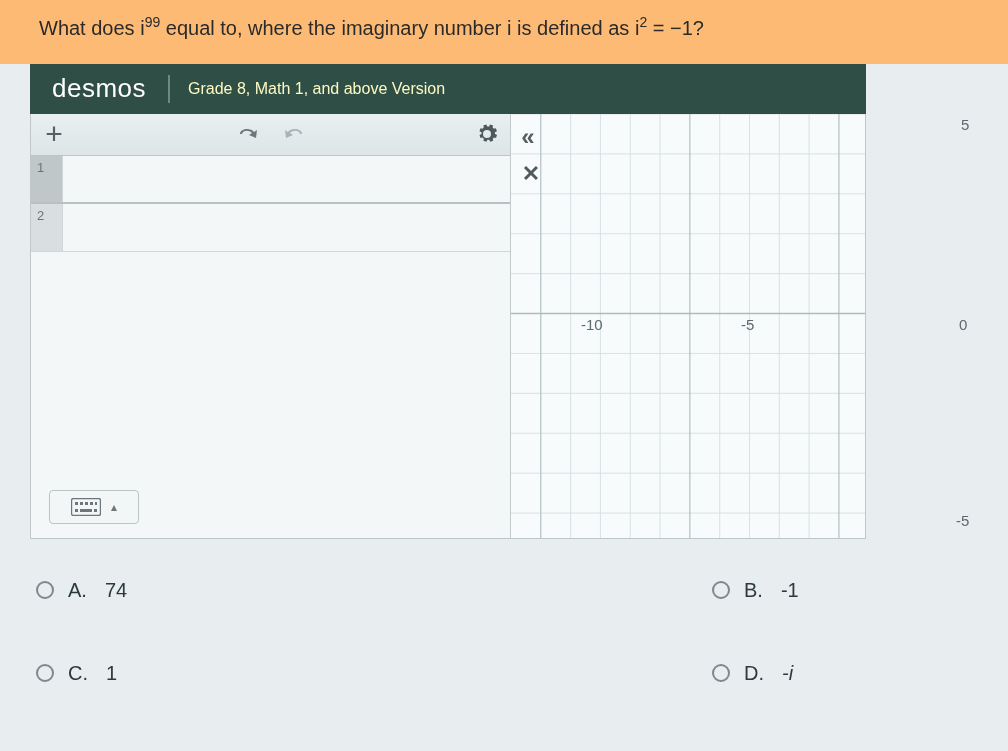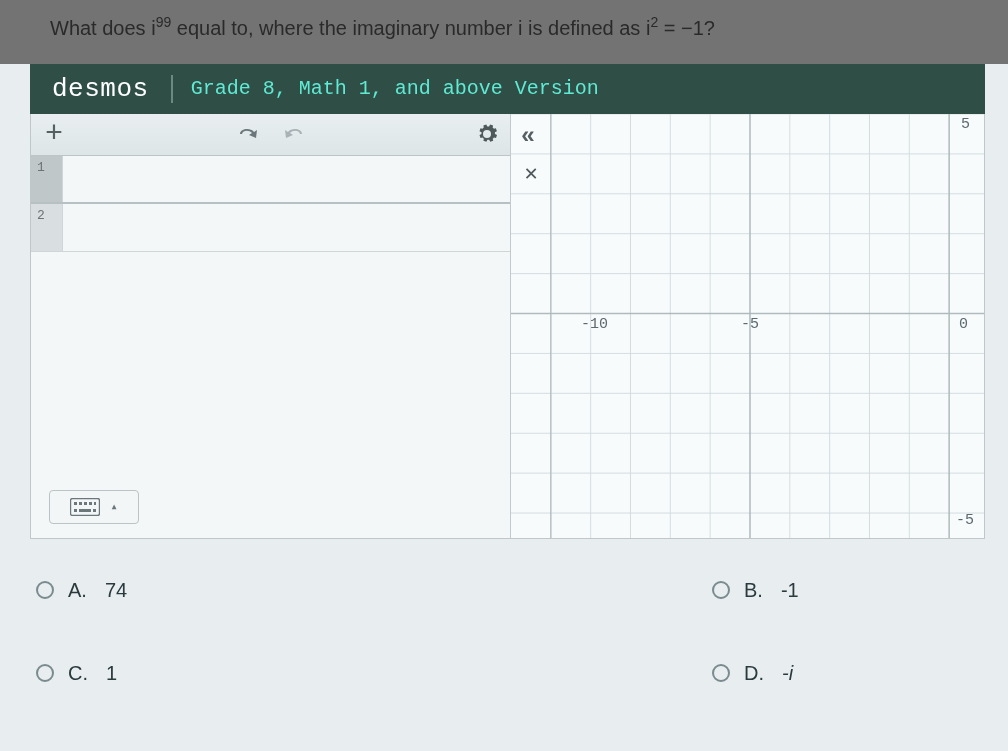--- a/index.html
+++ b/index.html
@@ -5,30 +5,29 @@
 * { box-sizing: border-box; margin: 0; padding: 0; }
 body {
   font-family: Arial, Helvetica, sans-serif;
   background: #e8edef;
   width: 1008px;
   height: 751px;
   overflow: hidden;
   position: relative;
 }
 .question-bar {
-  padding: 14px 30px 24px 50px;
+  padding: 14px 30px 24px 39px;
   font-size: 20px;
   color: #2a2a2a;
-  background: #737373;
+  background: #fdba74;
 }
 .question-bar sup { font-size: 0.7em; vertical-align: super; }
 .app-wrap {
   margin: 0 0 0 30px;
-  width: 955px;
-  font-family: Liberation Mono, monospace;
+  width: 836px;
 }
 .header {
   height: 50px;
   background: #2f4f46;
   display: flex;
   align-items: center;
   color: #cfe0da;
 }
 .brand {
   color: #fff;
@@ -42,22 +41,22 @@
   height: 28px;
   background: #6b8a80;
 }
 .header .meta1 {
   padding: 0 18px;
   font-size: 18px;
   color: #d7e5df;
 }
 .header .meta2 {
   padding: 0 18px;
-  font-size: 20px;
-  color: #5eead4;
+  font-size: 16px;
+  color: #fef9c3;
 }
 .workspace {
   display: flex;
   height: 425px;
   background: #f4f7f8;
   border: 1px solid #bfc7c9;
   border-top: none;
   position: relative;
 }
 .sidebar {

